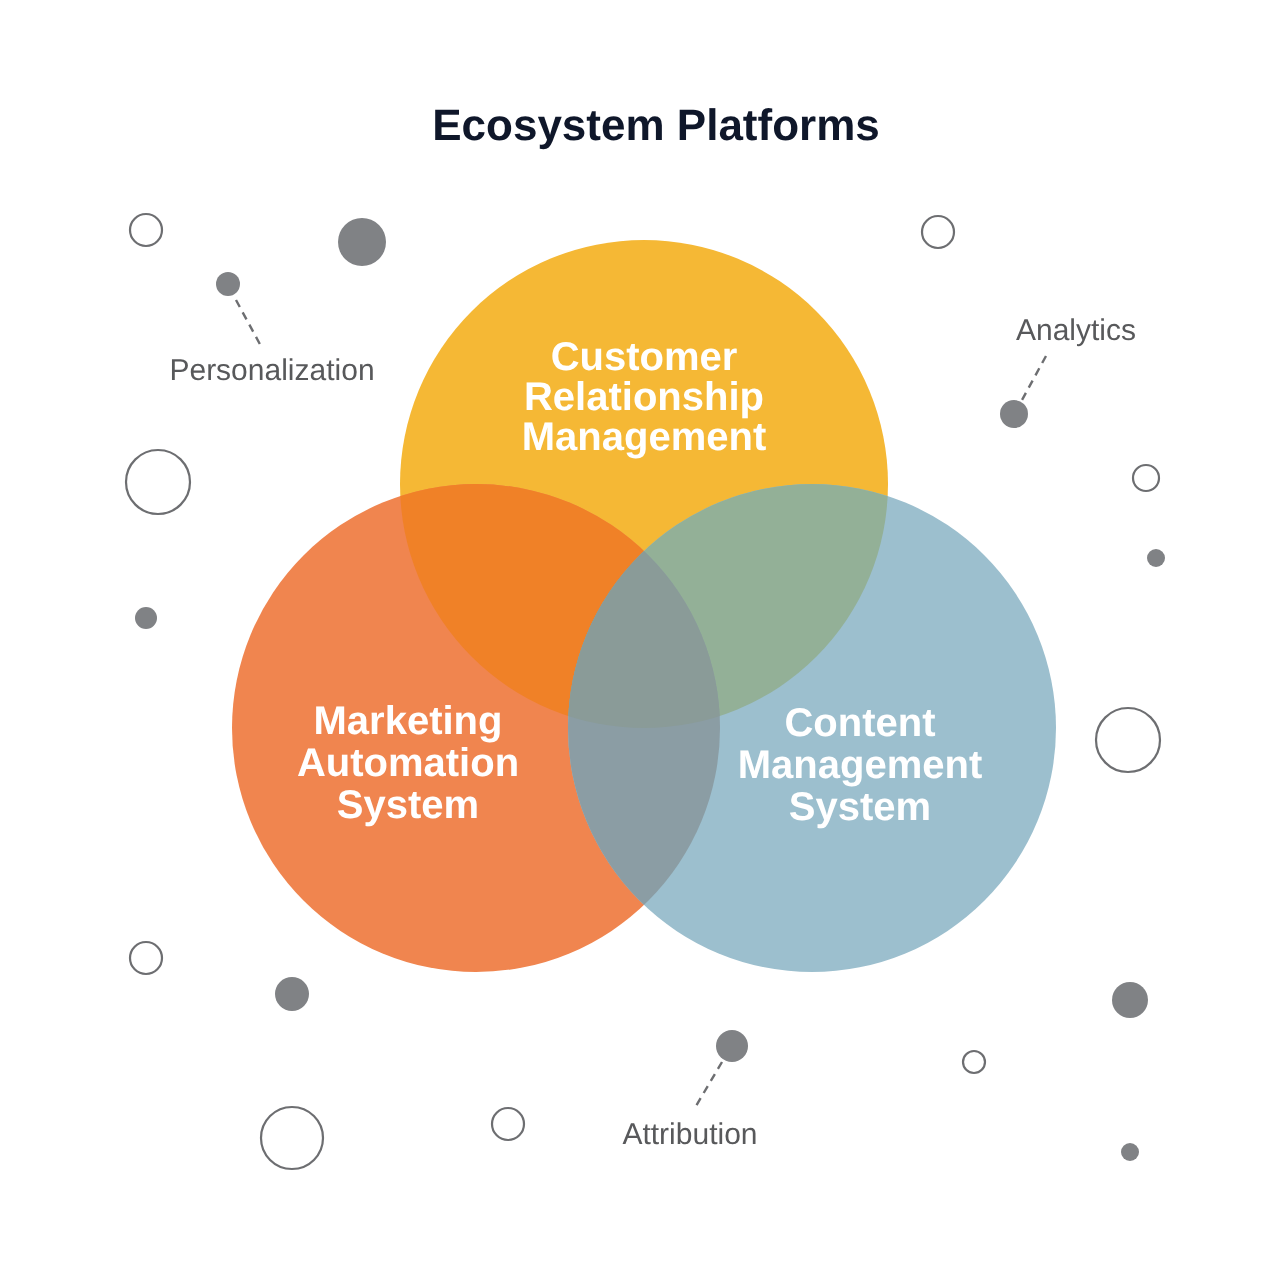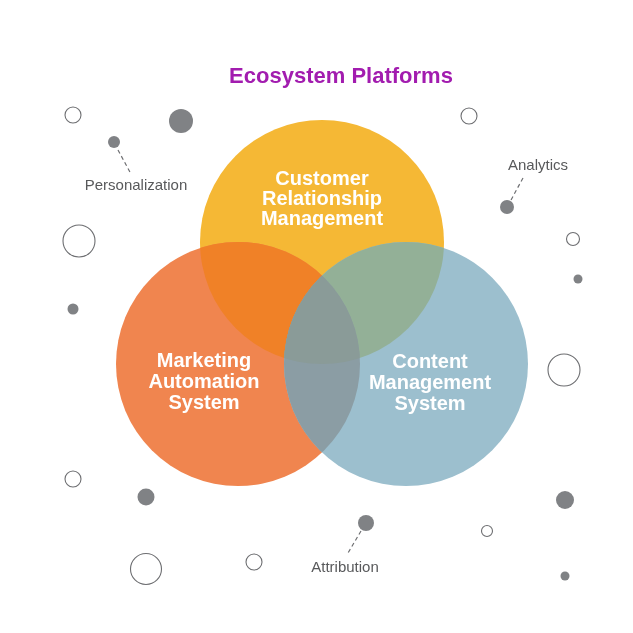--- a/index.html
+++ b/index.html
@@ -11,23 +11,23 @@
     overflow: hidden;
     font-family: "Liberation Sans", sans-serif;
   }
   .page-title {
     position: absolute;
     top: 49px;
     left: 327px;
     transform: translateX(-50%);
     font-size: 22px;
     font-weight: 700;
-    color: #a21caf;
+    color: #0f172a;
     white-space: nowrap;
-    margin: 14px;
+    margin: 1px;
   }
   svg.venn { position: absolute; top: 0; left: 0; }
   .venn text.circle-label {
     font-family: "Liberation Sans", sans-serif;
     font-weight: 700;
     font-size: 20px;
     text-anchor: middle;
   }
   .venn text.annotation-label {
     font-family: "Liberation Sans", sans-serif;

